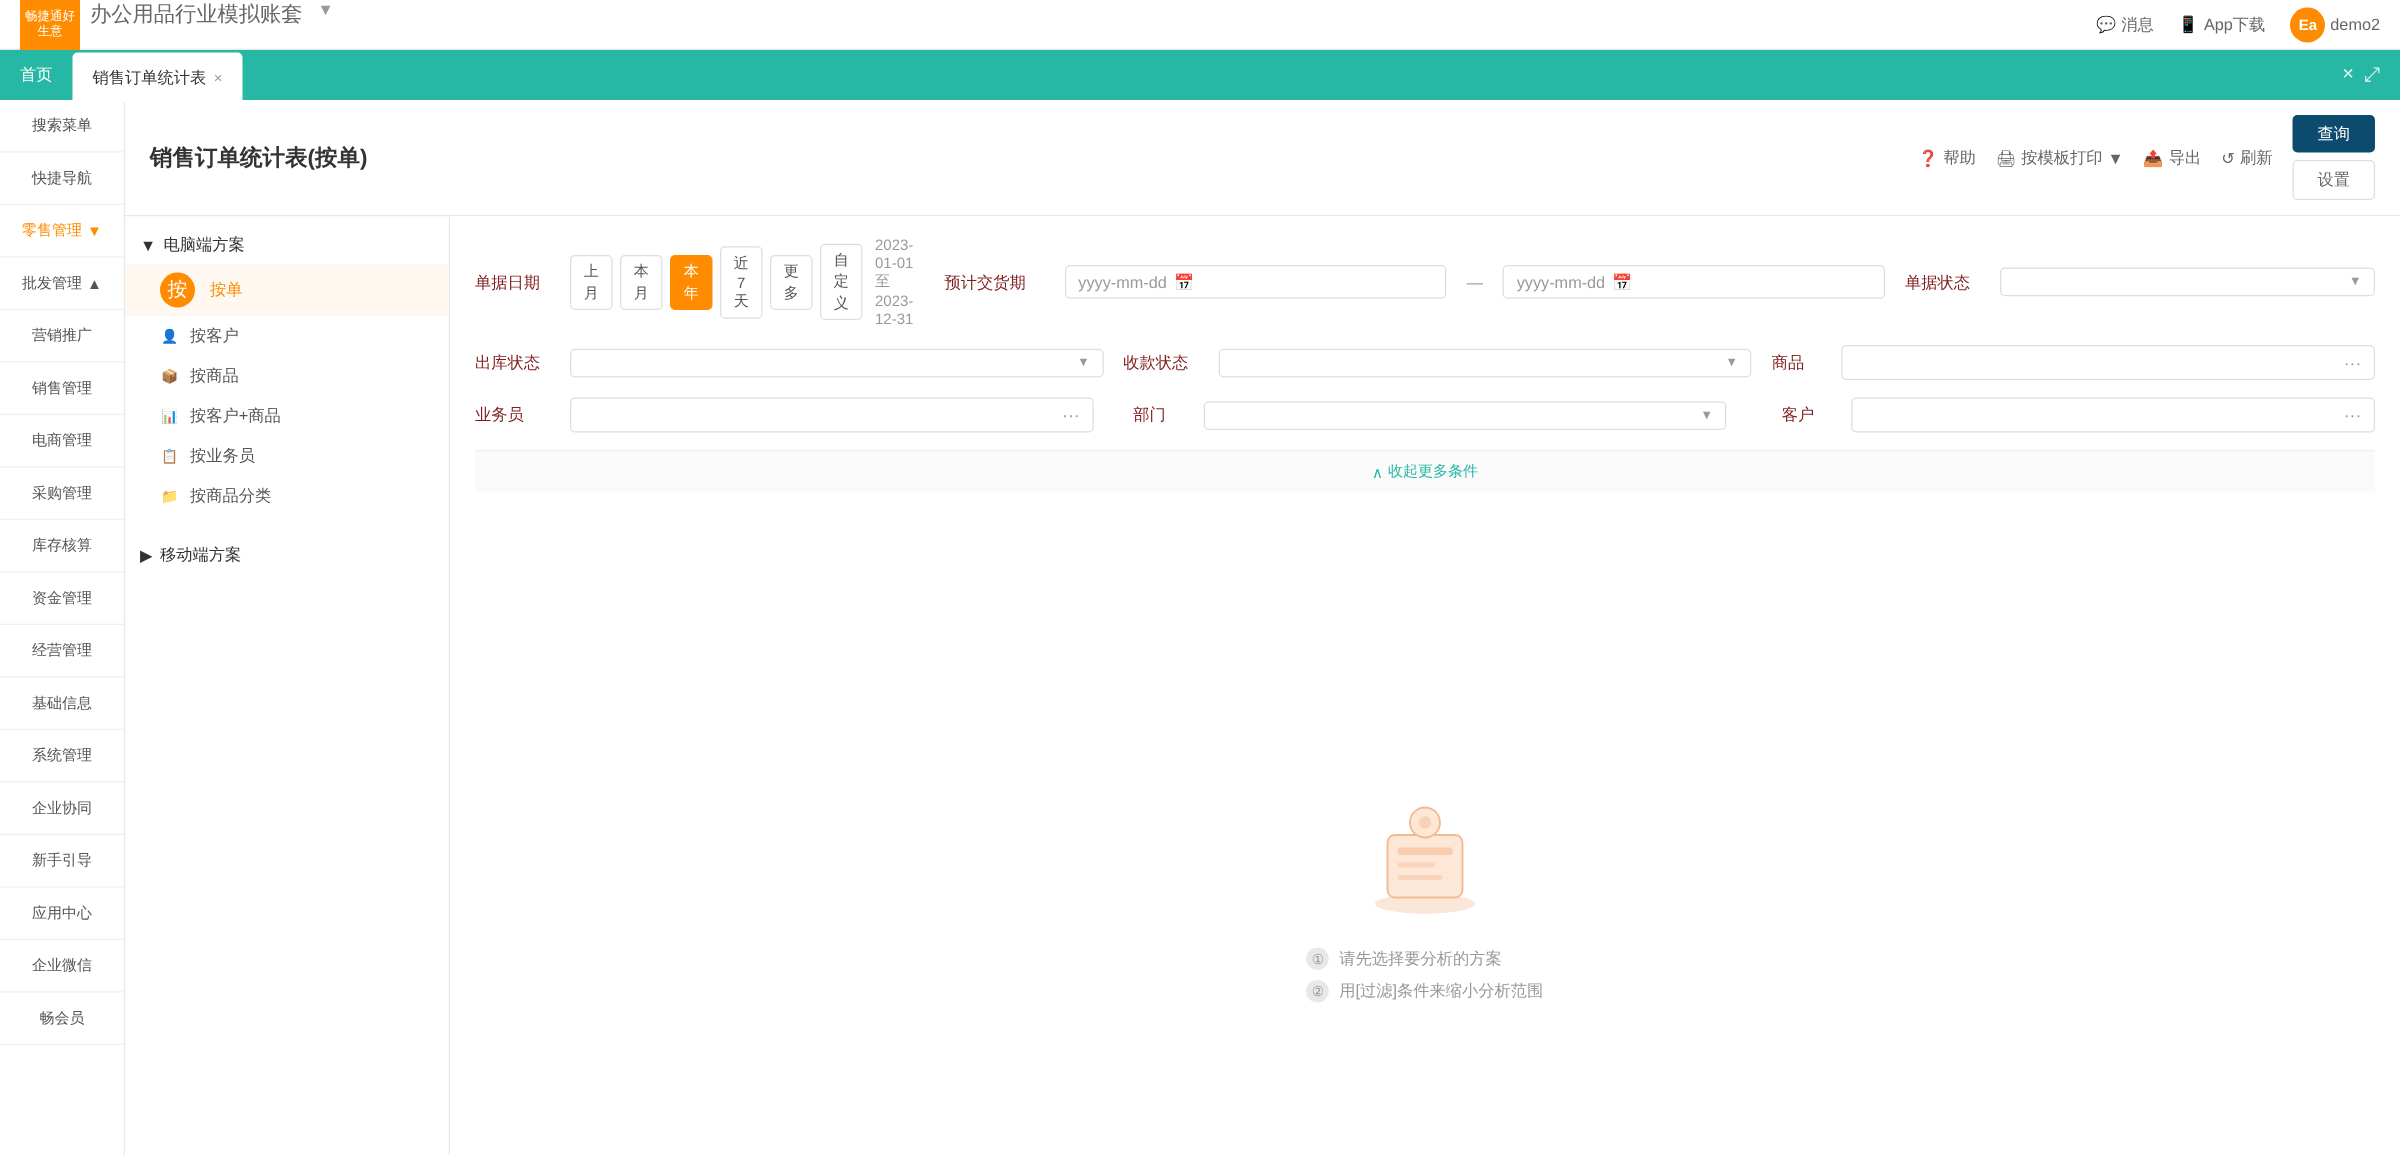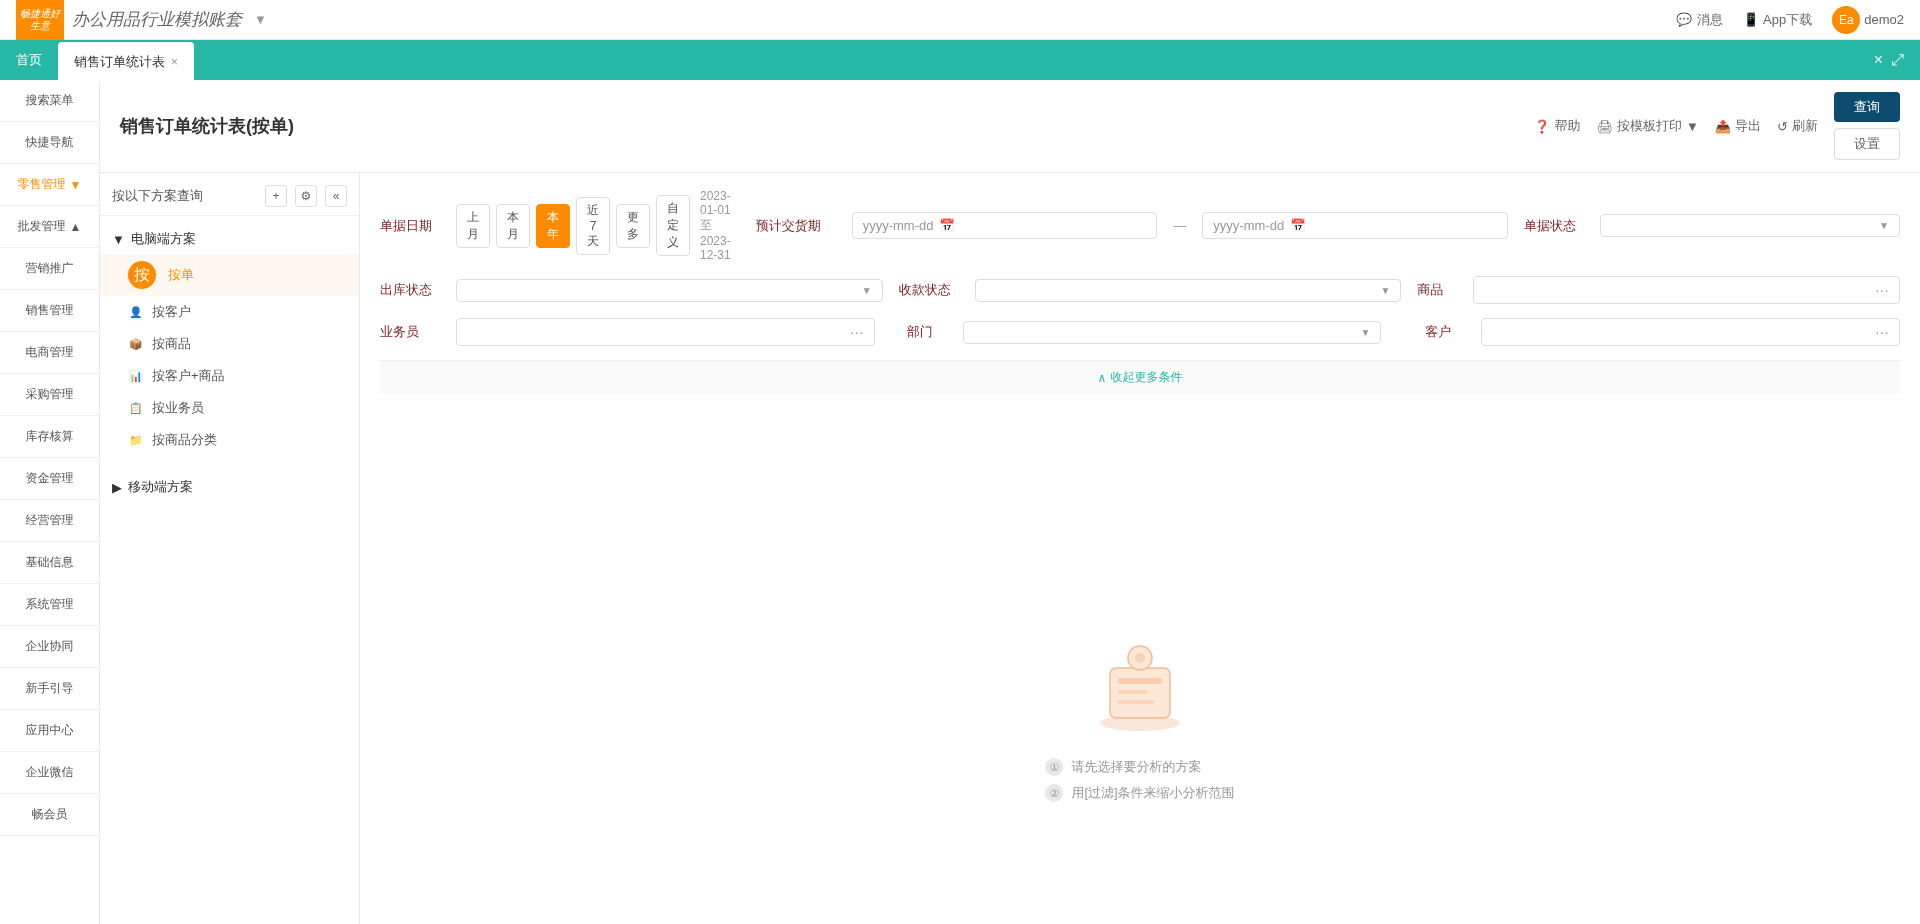--- a/index.html
+++ b/index.html
@@ -1,27 +1,27 @@
 <!DOCTYPE html>
 <html><head>
   <meta charset="utf-8">
   <style>
     * { margin: 0; padding: 0; box-sizing: border-box; }
     body { font-family: 'Microsoft YaHei', Arial, sans-serif; font-size: 13px; background: #f5f5f5; color: #333; width: 1920px; height: 924px; overflow: hidden; }
 
     
     .topbar { height: 40px; background: #fff; display: flex; align-items: center; justify-content: space-between; padding: 0 16px; border-bottom: 1px solid #e8e8e8; }
-    .topbar-left { display: flex; align-items: center; gap: 8px; font-style: italic; }
+    .topbar-left { display: flex; align-items: flex-start; gap: 8px; }
     .logo-box { width: 48px; height: 40px; background: #ff8c00; display: flex; align-items: center; justify-content: center; }
     .logo-text { color: #fff; font-size: 10px; line-height: 1.2; text-align: center; }
     .breadcrumb-title { font-size: 17px; color: #666; }
     .breadcrumb-arrow { color: #999; margin: 0 4px; }
     .topbar-right { display: flex; align-items: center; gap: 20px; }
     .topbar-icon-btn { display: flex; align-items: center; gap: 4px; color: #666; font-size: 13px; cursor: pointer; }
-    .user-avatar { width: 28px; height: 28px; border-radius: 50%; background: #ff8c00; display: flex; align-items: center; justify-content: center; color: #fff; font-size: 12px; }
+    .user-avatar { width: 28px; height: 28px; border-radius: 50%; background: #ff8c00; display: flex; align-items: center; justify-content: center; color: #fff; font-size: 12px; font-weight: bold; }
 
     
     .tabbar { height: 40px; background: #26b8a5; display: flex; align-items: center; padding: 0 0; position: relative; }
     .tab-item { height: 40px; display: flex; align-items: center; padding: 0 16px; cursor: pointer; color: rgba(255,255,255,0.8); font-size: 13px; gap: 6px; }
     .tab-item.home { background: transparent; color: #fff; }
     .tab-item.active { background: #fff; color: #333; border-radius: 4px 4px 0 0; margin-top: 4px; }
     .tab-close { color: #999; font-size: 12px; cursor: pointer; }
     .tab-actions { margin-left: auto; display: flex; align-items: center; gap: 8px; padding-right: 16px; }
     .tab-action-btn { color: rgba(255,255,255,0.9); background: none; border: none; cursor: pointer; font-size: 16px; }
 
@@ -217,28 +217,20 @@
         <div class="query-setting-group">
           <button class="query-btn">查询</button>
           <button class="setting-btn">设置</button>
         </div>
       </div>
     </div>
 
     <div class="two-panel">
 
       <div class="scheme-panel">
-        <div class="scheme-header">
-          <span class="scheme-header-left">按以下方案查询</span>
-          <div class="scheme-header-icons">
-            <div class="scheme-icon-btn">+</div>
-            <div class="scheme-icon-btn">⚙</div>
-            <div class="scheme-icon-btn">«</div>
-          </div>
-        </div>
 
         <div class="scheme-section">
           <div class="scheme-section-title">
             <span>▼</span>
             <span>电脑端方案</span>
           </div>
 
           <div class="scheme-item active">
             <div class="btn-circle">按</div>
             <span>按单</span>

